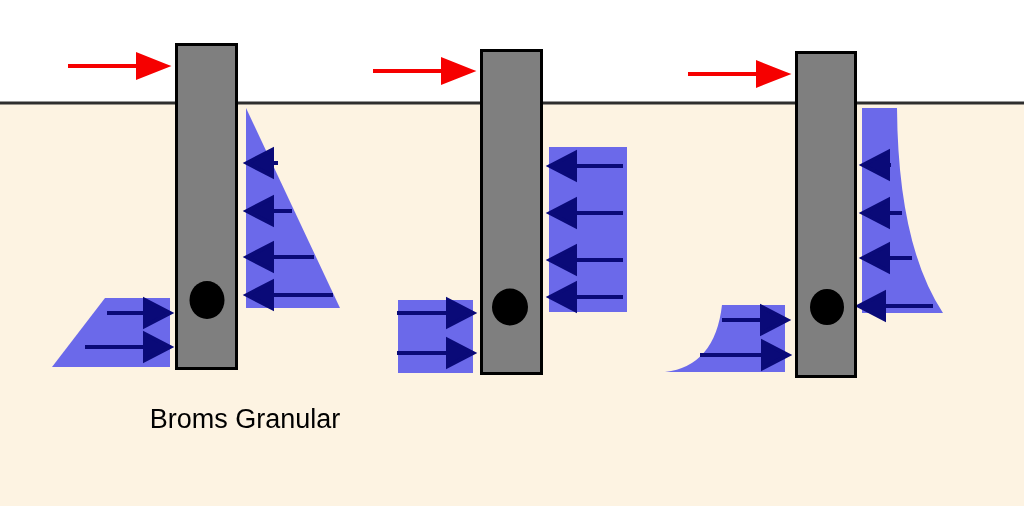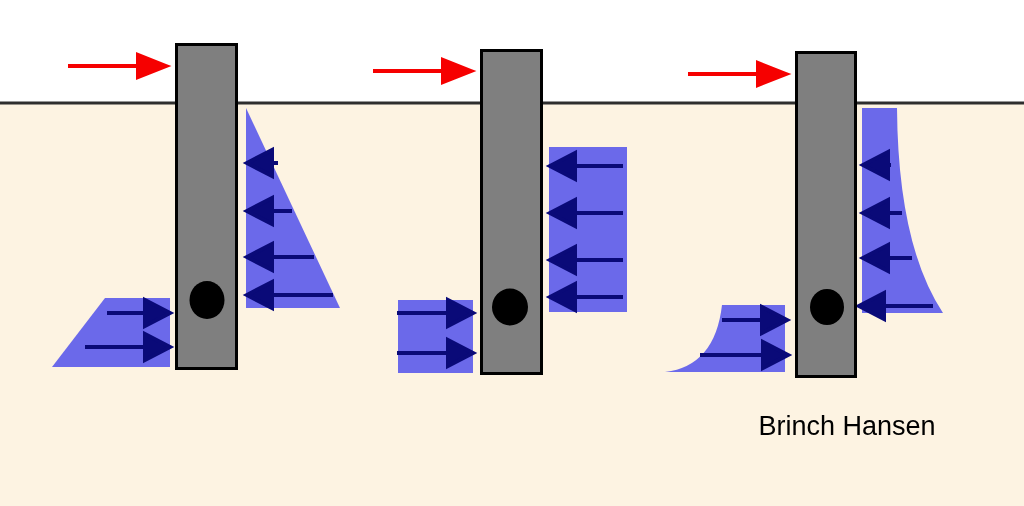--- a/index.html
+++ b/index.html
@@ -97,14 +97,14 @@
       <path class="n-arrow" d="M700,355 L766,355 M788,355 L763,342 L763,368 Z"></path>
 
       <rect class="pile" x="796.5" y="52.5" width="59" height="324"></rect>
 
       <ellipse class="pivot" cx="827" cy="307" rx="17" ry="18"></ellipse>
 
       <path class="r-arrow" d="M688,74 L762,74 M786,74 L758,63 L758,85 Z"></path>
     </g>
   </svg>
 
-  <div class="diagram-label" style="left:847px; top:411px;">Brinch Hansen</div>
+  <div class="diagram-label" style="left:245px; top:404px;">Broms Granular</div>
 </div>
 
 </body></html>

